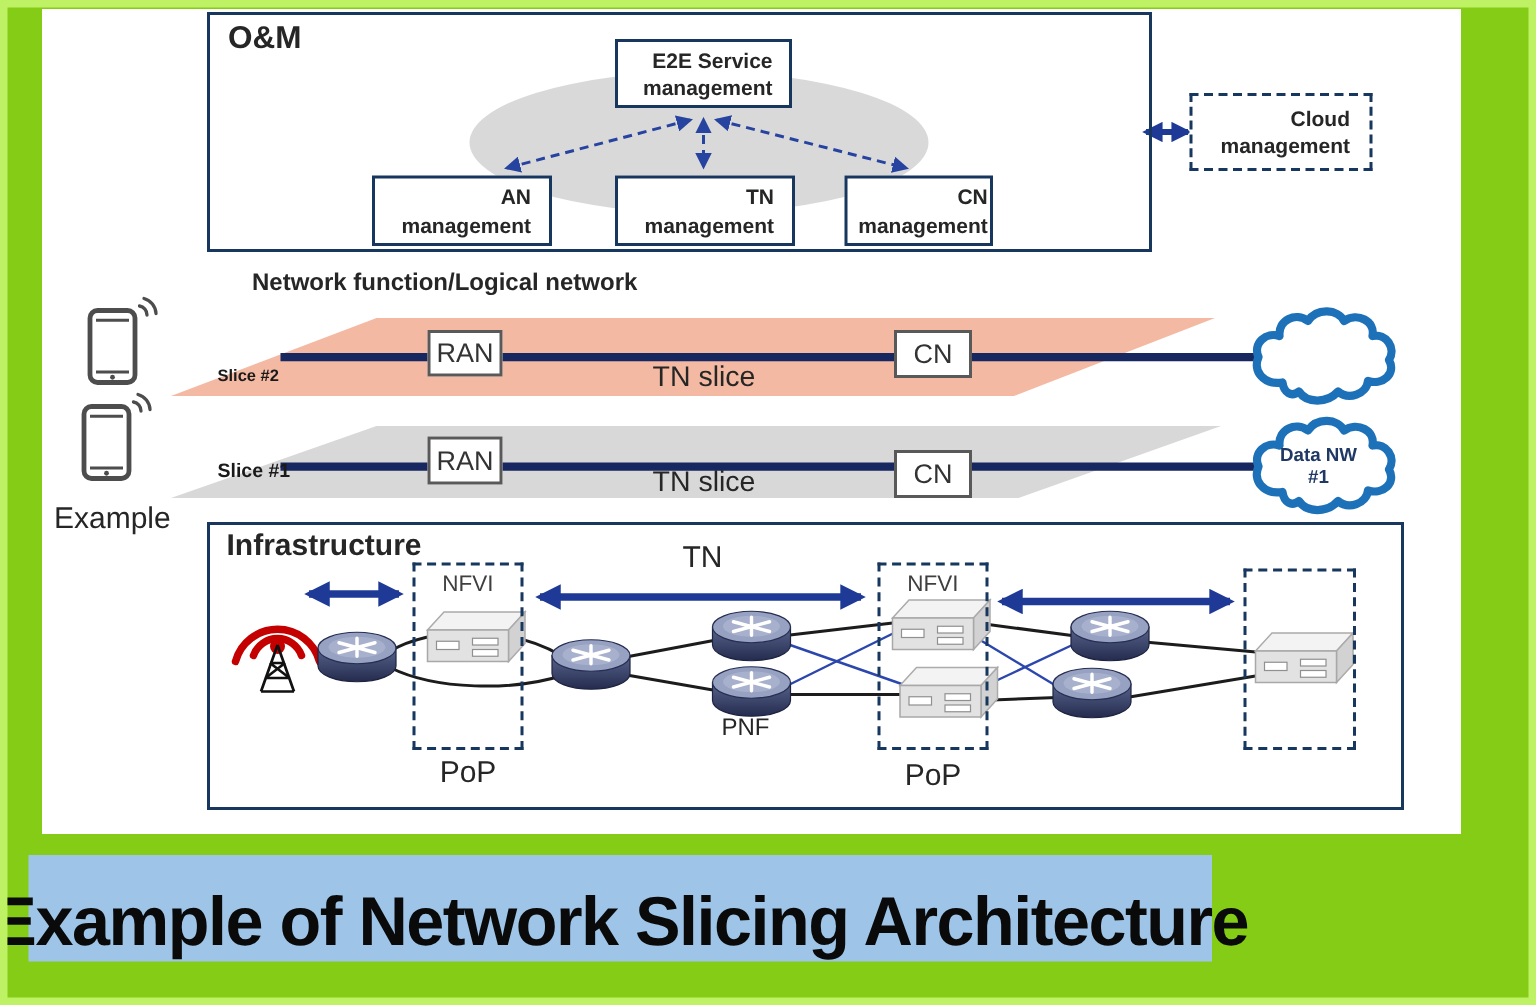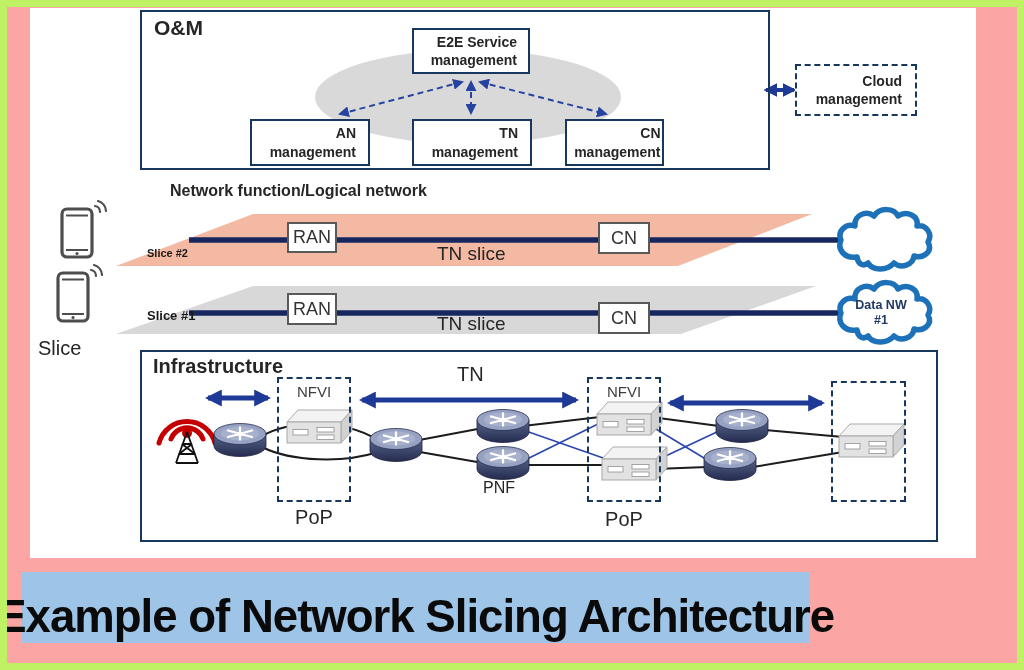--- a/index.html
+++ b/index.html
@@ -1,16 +1,16 @@
 <!DOCTYPE html>
 <html><head>
 <meta charset="utf-8">
 <style>
   html,body{margin:0;padding:0;background:#222;}
-  .stage{position:relative;width:1024px;height:670px;background:#fca5a5;border:7px solid #bef264;box-sizing:border-box;overflow:hidden;font-family:"Liberation Sans",sans-serif;}
+  .stage{position:relative;width:1024px;height:670px;background:#84cc16;border:5px solid #bef264;box-sizing:border-box;overflow:hidden;font-family:"Liberation Sans",sans-serif;}
   .white-area{position:absolute;left:23px;top:1px;width:946px;height:550px;background:#ffffff;}
   svg.canvas{position:absolute;left:-7px;top:-7px;width:1024px;height:670px;}
   .abs{position:absolute;box-sizing:border-box;}
   .lbl{position:absolute;color:#262626;white-space:nowrap;line-height:1.1;}
   .box{position:absolute;box-sizing:border-box;display:flex;align-items:center;justify-content:center;text-align:right;background:#fff;color:#262626;}
   .mgmt{border:2px solid #17375e;font-weight:bold;font-size:14px;line-height:1.3;}
   .mgmt .inner{width:92px;}
   .nf{border:2px solid #595959;font-size:18px;color:#333;}
   .dashedbox{position:absolute;box-sizing:border-box;border:2.5px dashed #17375e;background:transparent;}
   .banner{position:absolute;left:14px;top:565px;width:789px;height:71px;background:#9ec5e8;display:flex;align-items:flex-end;justify-content:center;}
@@ -164,21 +164,21 @@
   <div class="lbl" style="left:140px;top:302px;font-size:13px;font-weight:bold;color:#1a1a1a;">Slice #1</div>
   <div class="box nf" style="left:280px;top:286px;width:50px;height:32px;">
       <span>RAN</span>
     </div>
   <div class="box nf" style="left:591px;top:295px;width:52px;height:32px;">
       <span>CN</span>
     </div>
   <div class="lbl" style="left:430px;top:307px;font-size:19px;">TN slice</div>
   <div class="cloudtxt" style="left:827px;top:291px;"><span class="inner" style="display:inline-block;">Data NW #1</span></div>
 
-  <div class="lbl" style="left:31px;top:330px;font-size:20px;">Slice</div>
+  <div class="lbl" style="left:31px;top:330px;font-size:20px;">Example</div>
 
   <div class="abs" style="left:133px;top:343px;width:798px;height:192px;border:2.5px solid #17375e;"></div>
   <div class="lbl" style="left:146px;top:348px;font-size:20px;font-weight:bold;">Infrastructure</div>
   <div class="lbl" style="left:450px;top:356px;font-size:20px;">TN</div>
 
   <div class="dashedbox" style="left:270px;top:370px;width:74px;height:125px;"></div>
   <div class="lbl" style="left:270px;top:377px;width:74px;text-align:center;font-size:15px;color:#3f3f3f;">NFVI</div>
   <div class="lbl" style="left:270px;top:499px;width:74px;text-align:center;font-size:20px;">PoP</div>
 
   <div class="dashedbox" style="left:580px;top:370px;width:74px;height:125px;"></div>

